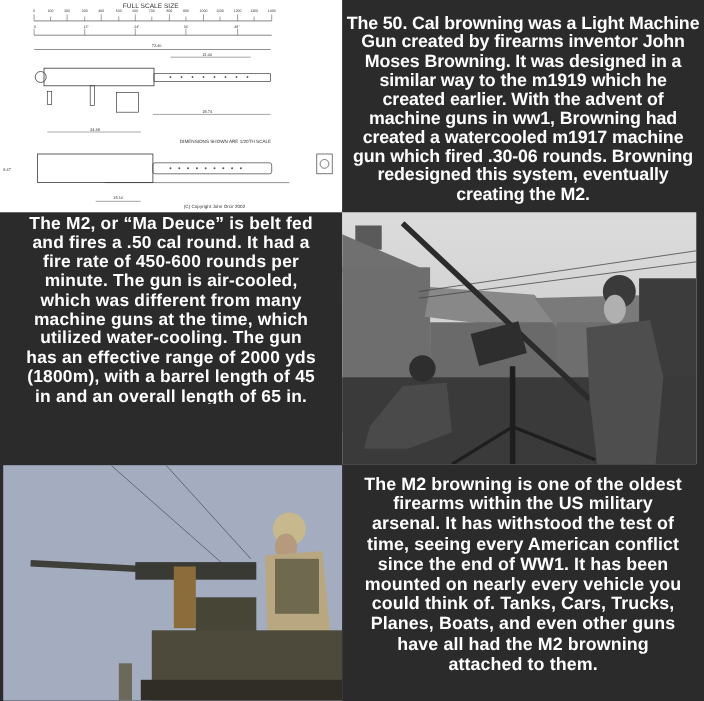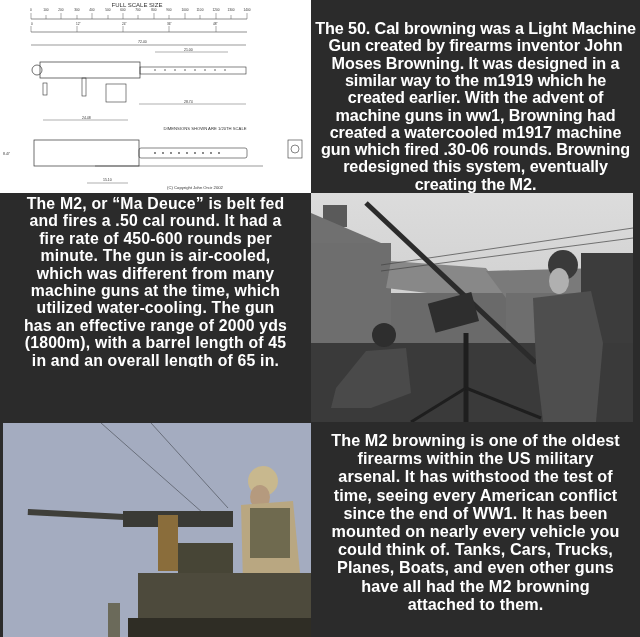--- a/index.html
+++ b/index.html
@@ -1,21 +1,21 @@
 <!DOCTYPE html>
 <html><head>
 <meta charset="utf-8">
 <style>
   html, body { margin:0; padding:0; }
   body { width:640px; height:637px; background:#2b2b2b; position:relative; overflow:hidden;
          font-family:"Liberation Sans", "DejaVu Sans", sans-serif; }
   .panel { position:absolute; overflow:hidden; }
   .text-panel { color:#fff; font-weight:bold; text-align:center; display:flex; align-items:center; justify-content:center; }
   .text-panel p { margin:0; }
-  #p1 { left:311px; top:0; width:329px; height:193px; align-items:flex-end;border-radius:20px; }
+  #p1 { left:311px; top:0; width:329px; height:193px; align-items:center;border-radius:20px; }
   #p1 p { font-size:16.2px; line-height:17.3px; padding-top:6px; width:322px; letter-spacing:-0.1px; }
   #p2 { left:0; top:193px; width:311px; height:174px; }
   #p2 p { font-size:15.8px; line-height:17.4px; width:270px; padding-top:4px; letter-spacing:0.2px; }
   #p3 { left:311px; top:423px; width:329px; height:238px; align-items:flex-start; }
   #p3 p { font-size:16.2px; line-height:18.2px; width:300px; padding-top:8px; letter-spacing:0.1px; }
 
   #blueprint { left:0; top:0; width:311px; height:193px; background:#fff; }
   #photo-ww2 { left:311px; top:193px; width:322px; height:229px; background:#c9c9c9; }
   #photo-modern { left:3px; top:423px; width:308px; height:214px; background:#a4acc0; }
   svg { display:block; }

